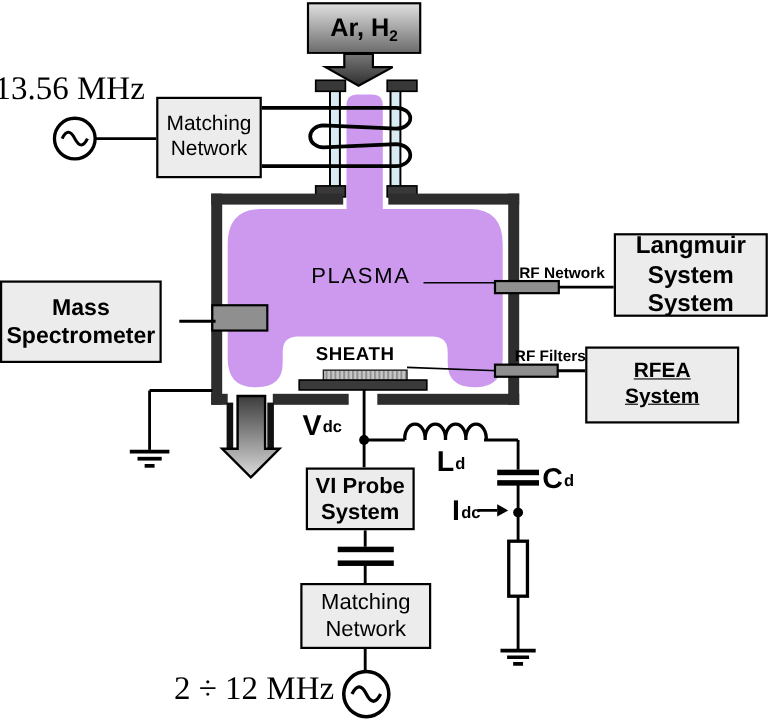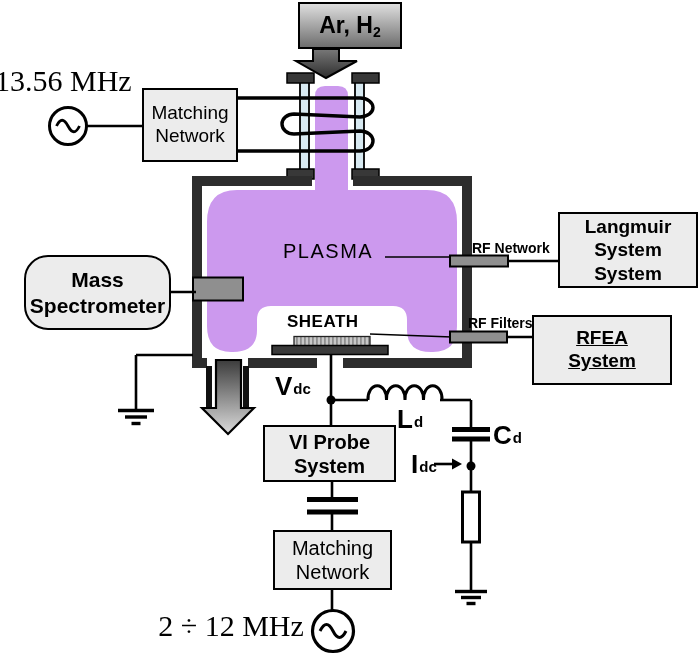--- a/index.html
+++ b/index.html
@@ -16,21 +16,21 @@
   }
   .lbl { position:absolute; z-index:2; white-space:nowrap; color:#000; }
   .serif { font-family:"Liberation Serif", serif; font-size:30px; }
   .bold { font-weight:bold; }
   .sym { font-weight:bold; font-size:26px; display:inline-flex; align-items:flex-start; }
   .sym .sub { font-size:15px; position:relative; top:9px; left:1px; }
   .gasbox {
     position:absolute; z-index:2; box-sizing:border-box; border:2.5px solid #000;
     background:linear-gradient(#dedede, #6e6e6e);
     display:flex; align-items:center; justify-content:center;
-    font-weight:bold; font-size:23px;margin-left:19px;
+    font-weight:bold; font-size:23px;
   }
   .gasbox .sub { font-size:14px; position:relative; top:6px; }
 </style>
 </head>
 <body>
 
 <div class="stage">
 
   <svg width="700" height="655" viewBox="0 0 700 655">
     <defs>
@@ -158,37 +158,37 @@
   <div class="gasbox" style="left:279px; top:2px; width:104px; height:47px;">
     <span>Ar, H</span>
       <span class="sub">2</span>
   </div>
 
   <div class="box" style="left:142px; top:88px; width:96px; height:74px; font-size:19px;">
     <div>Matching</div>
     <div>Network</div>
   </div>
 
-  <div class="box bold" style="left:24px; top:255px; width:147px; height:75px; font-size:21px;border-radius:24px;">
+  <div class="box bold" style="left:0; top:255px; width:147px; height:75px; font-size:21px;">
     <div>Mass</div>
     <div>Spectrometer</div>
   </div>
 
-  <div class="box bold" style="left:558px; top:212px; width:140px; height:76px; font-size:19px; line-height:1.22;">
+  <div class="box bold" style="left:558px; top:212px; width:140px; height:76px; font-size:22px; line-height:1.22;">
     <div>Langmuir</div>
     <div>System</div>
     <div>System</div>
   </div>
 
   <div class="box bold" style="left:532px; top:315px; width:140px; height:70px; font-size:19px;text-decoration:underline;">
     <div>RFEA</div>
     <div>System</div>
   </div>
 
-  <div class="box bold" style="left:263px; top:425px; width:133px; height:57px; font-size:20px;">
+  <div class="box bold" style="left:278px; top:425px; width:99px; height:57px; font-size:20px;">
     <div>VI Probe</div>
     <div>System</div>
   </div>
 
   <div class="box" style="left:273px; top:530px; width:119px; height:60px; font-size:20px;">
     <div>Matching</div>
     <div>Network</div>
   </div>
 
   <div class="lbl serif" style="left:-5px; top:64px;">13.56 MHz</div>

